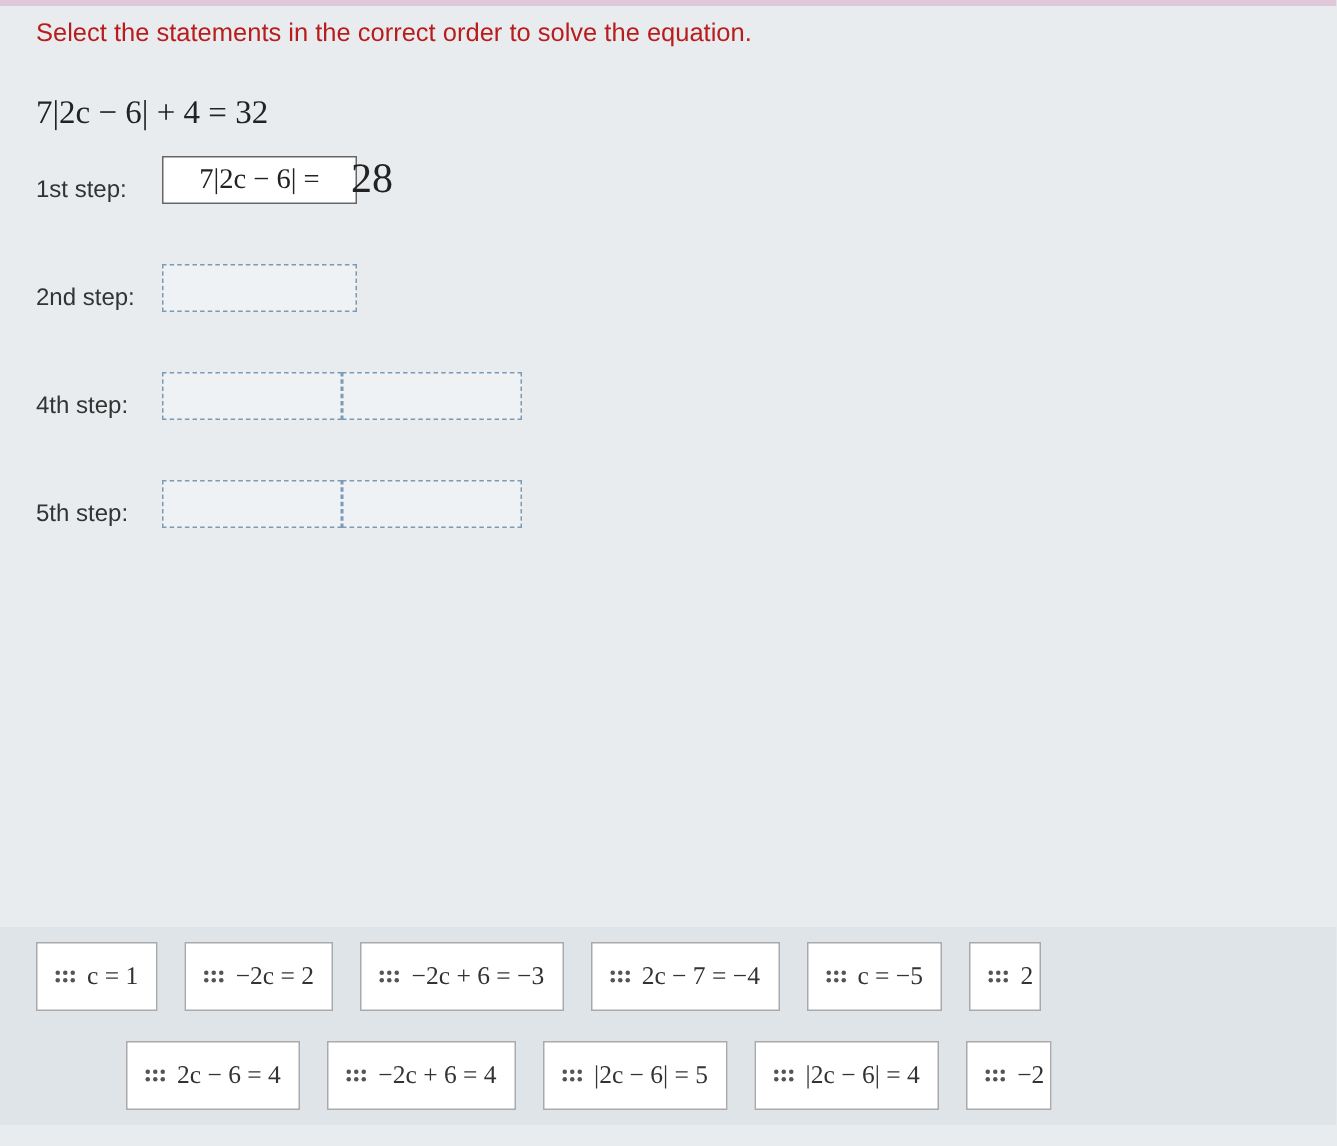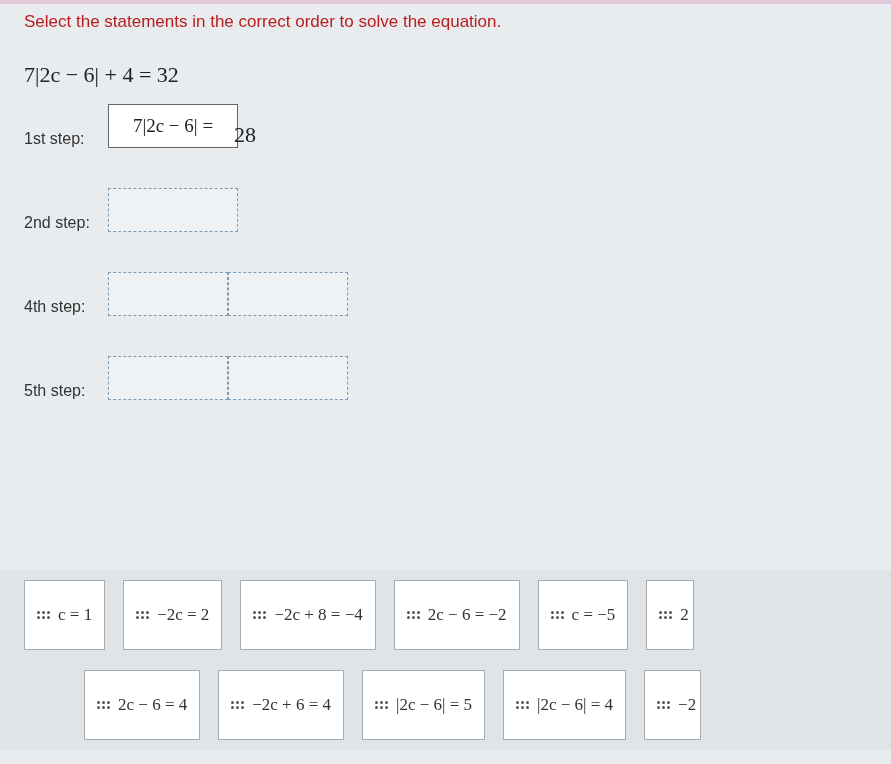--- a/index.html
+++ b/index.html
@@ -4,29 +4,29 @@
 <style>
 *{box-sizing:border-box;margin:0;padding:0}
 body{font-family:Arial,Helvetica,sans-serif;background:#e8ecef;width:891px;height:764px;overflow:hidden;position:relative}
 .top-bar{height:4px;background:#dfc8da}
 .content{padding:8px 24px 0 24px}
 .instruction{font-size:17px;color:#b91c1c;margin-bottom:30px}
 .equation{font-family:Georgia,'Times New Roman',serif;font-size:22px;color:#222;margin-bottom:16px}
 .steps{margin-left:0}
 .step-row{display:flex;align-items:flex-end;margin-bottom:40px}
 .step-label{font-family:Arial,Helvetica,sans-serif;font-size:16px;color:#333;min-width:80px}
-.slot{height:44px;min-width:130px;border:1.5px dashed #7a9ab5;background:rgba(255,255,255,0.3);display:inline-flex;align-items:center;justify-content:center;margin-left:4px}
+.slot{height:32px;min-width:130px;border:1.5px dashed #7a9ab5;background:rgba(255,255,255,0.3);display:inline-flex;align-items:center;justify-content:center;margin-left:4px}
 .slot.filled{border:1px solid #666;background:#fff;padding:0 14px;font-family:Georgia,'Times New Roman',serif;font-size:19px;color:#222}
 .slot.small{min-width:120px}
 .slot+.slot{margin-left:0}
-.step1-extra{font-family:Georgia,'Times New Roman',serif;font-size:22px;color:#222;margin-left:-4px}
+.step1-extra{font-family:Georgia,'Times New Roman',serif;font-size:28px;color:#222;margin-left:-4px}
 .tiles-area{position:absolute;bottom:14px;left:0;right:0;padding:0 24px;background:#dfe4e8}
 .tiles-row{display:flex;gap:18px;padding:10px 0;justify-content:flex-start}
 .tiles-row.second{padding-left:60px}
-.tile{background:#fff;border:1px solid #aaa;padding:24px 12px;display:flex;align-items:center;gap:8px;font-family:Georgia,'Times New Roman',serif;font-size:17px;color:#333;white-space:nowrap}
+.tile{background:#fff;border:1px solid #aaa;padding:12px 12px;display:flex;align-items:center;gap:8px;font-family:Georgia,'Times New Roman',serif;font-size:17px;color:#333;white-space:nowrap}
 .grip{display:inline-flex;flex-direction:column;gap:2px}
 .grip-row{display:flex;gap:2px}
 .grip-dot{width:3px;height:3px;background:#555;border-radius:50%}
 .tile.cut{padding-right:4px}
 </style>
 </head>
 <body>
 
 <div class="top-bar"></div>
 <div class="content">
@@ -100,36 +100,36 @@
             <span class="grip-dot"></span>
             <span class="grip-dot"></span>
             <span class="grip-dot"></span>
           </span>
           <span class="grip-row">
             <span class="grip-dot"></span>
             <span class="grip-dot"></span>
             <span class="grip-dot"></span>
           </span>
         </span>
-        <span>−2c + 8 = −4</span>
-      </div>
-    <div class="tile">
-        <span class="grip">
-          <span class="grip-row">
-            <span class="grip-dot"></span>
-            <span class="grip-dot"></span>
-            <span class="grip-dot"></span>
-          </span>
-          <span class="grip-row">
-            <span class="grip-dot"></span>
-            <span class="grip-dot"></span>
-            <span class="grip-dot"></span>
-          </span>
-        </span>
-        <span>2c − 6 = −2</span>
+        <span>−2c + 6 = −3</span>
+      </div>
+    <div class="tile">
+        <span class="grip">
+          <span class="grip-row">
+            <span class="grip-dot"></span>
+            <span class="grip-dot"></span>
+            <span class="grip-dot"></span>
+          </span>
+          <span class="grip-row">
+            <span class="grip-dot"></span>
+            <span class="grip-dot"></span>
+            <span class="grip-dot"></span>
+          </span>
+        </span>
+        <span>2c − 7 = −4</span>
       </div>
     <div class="tile">
         <span class="grip">
           <span class="grip-row">
             <span class="grip-dot"></span>
             <span class="grip-dot"></span>
             <span class="grip-dot"></span>
           </span>
           <span class="grip-row">
             <span class="grip-dot"></span>

